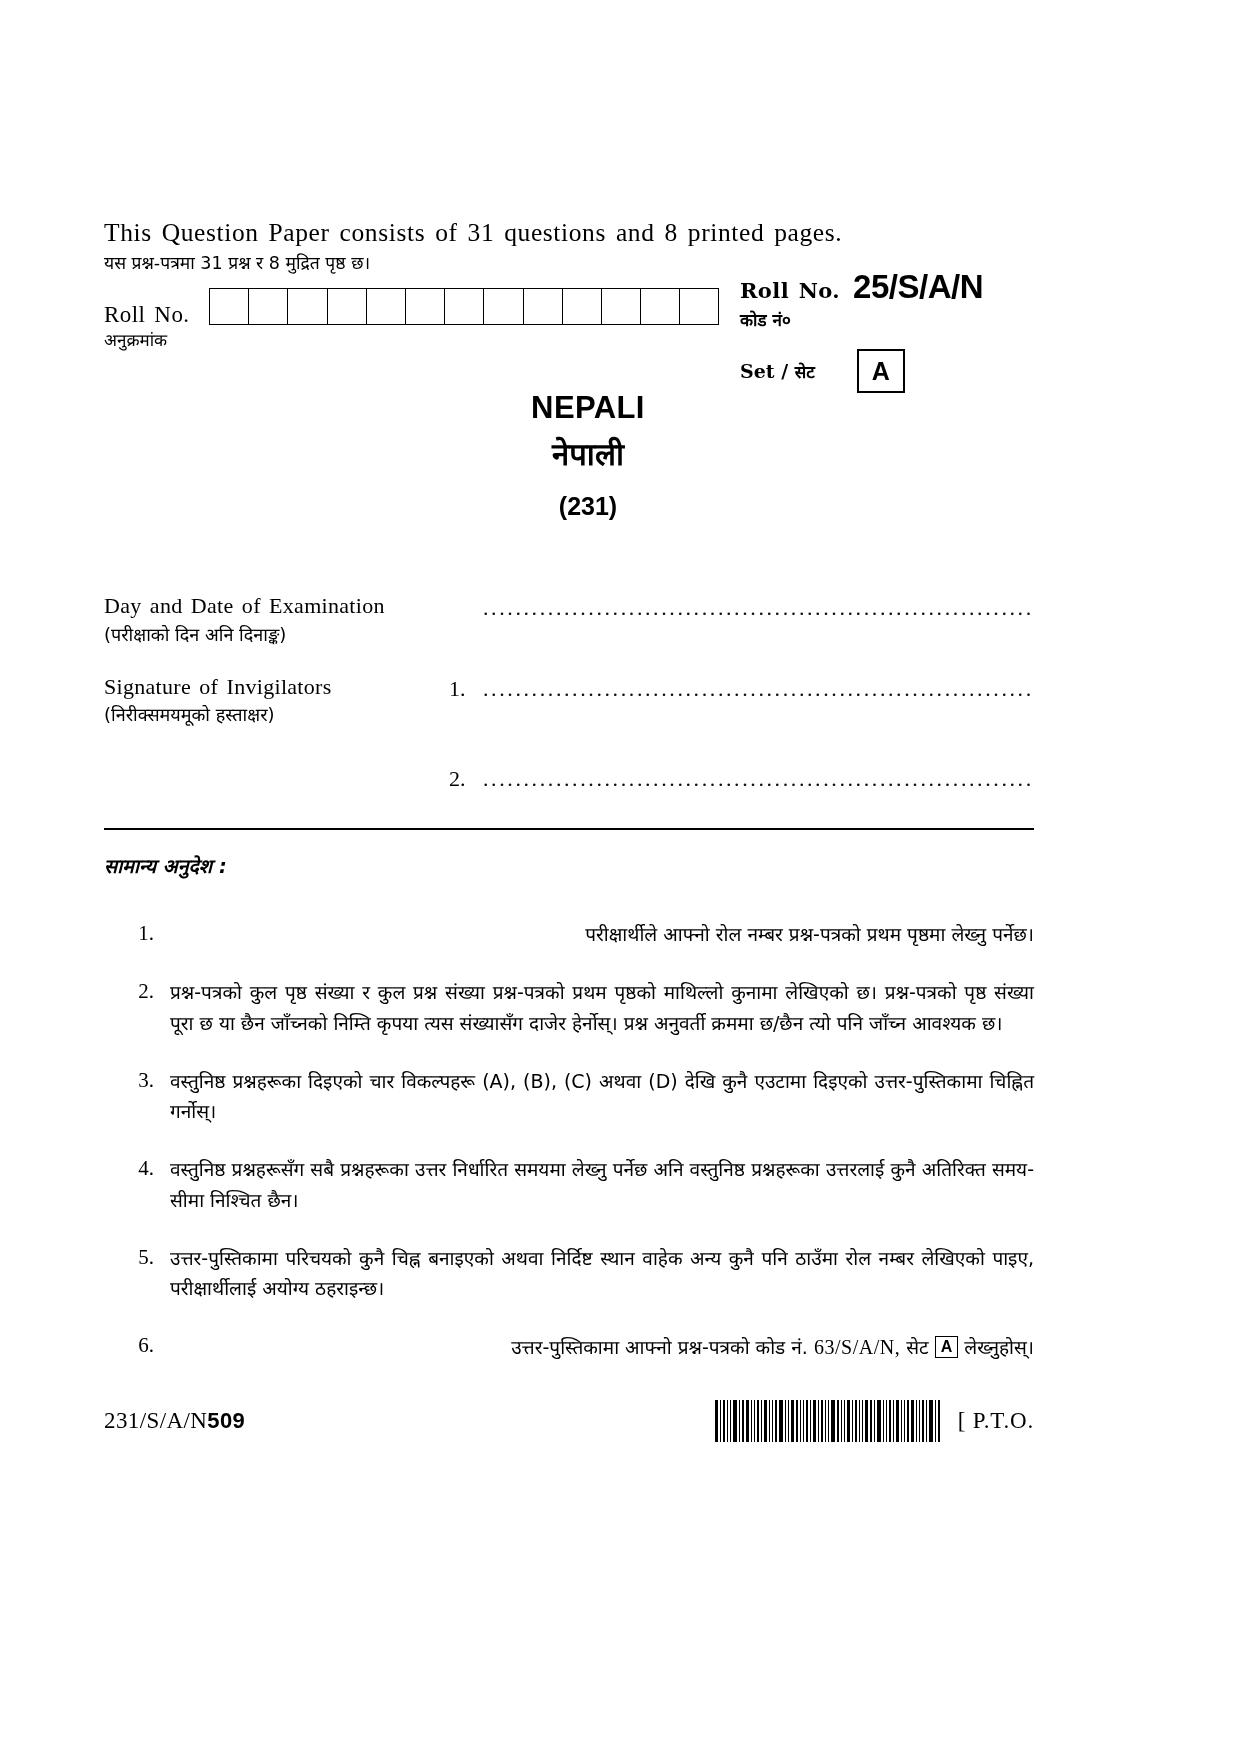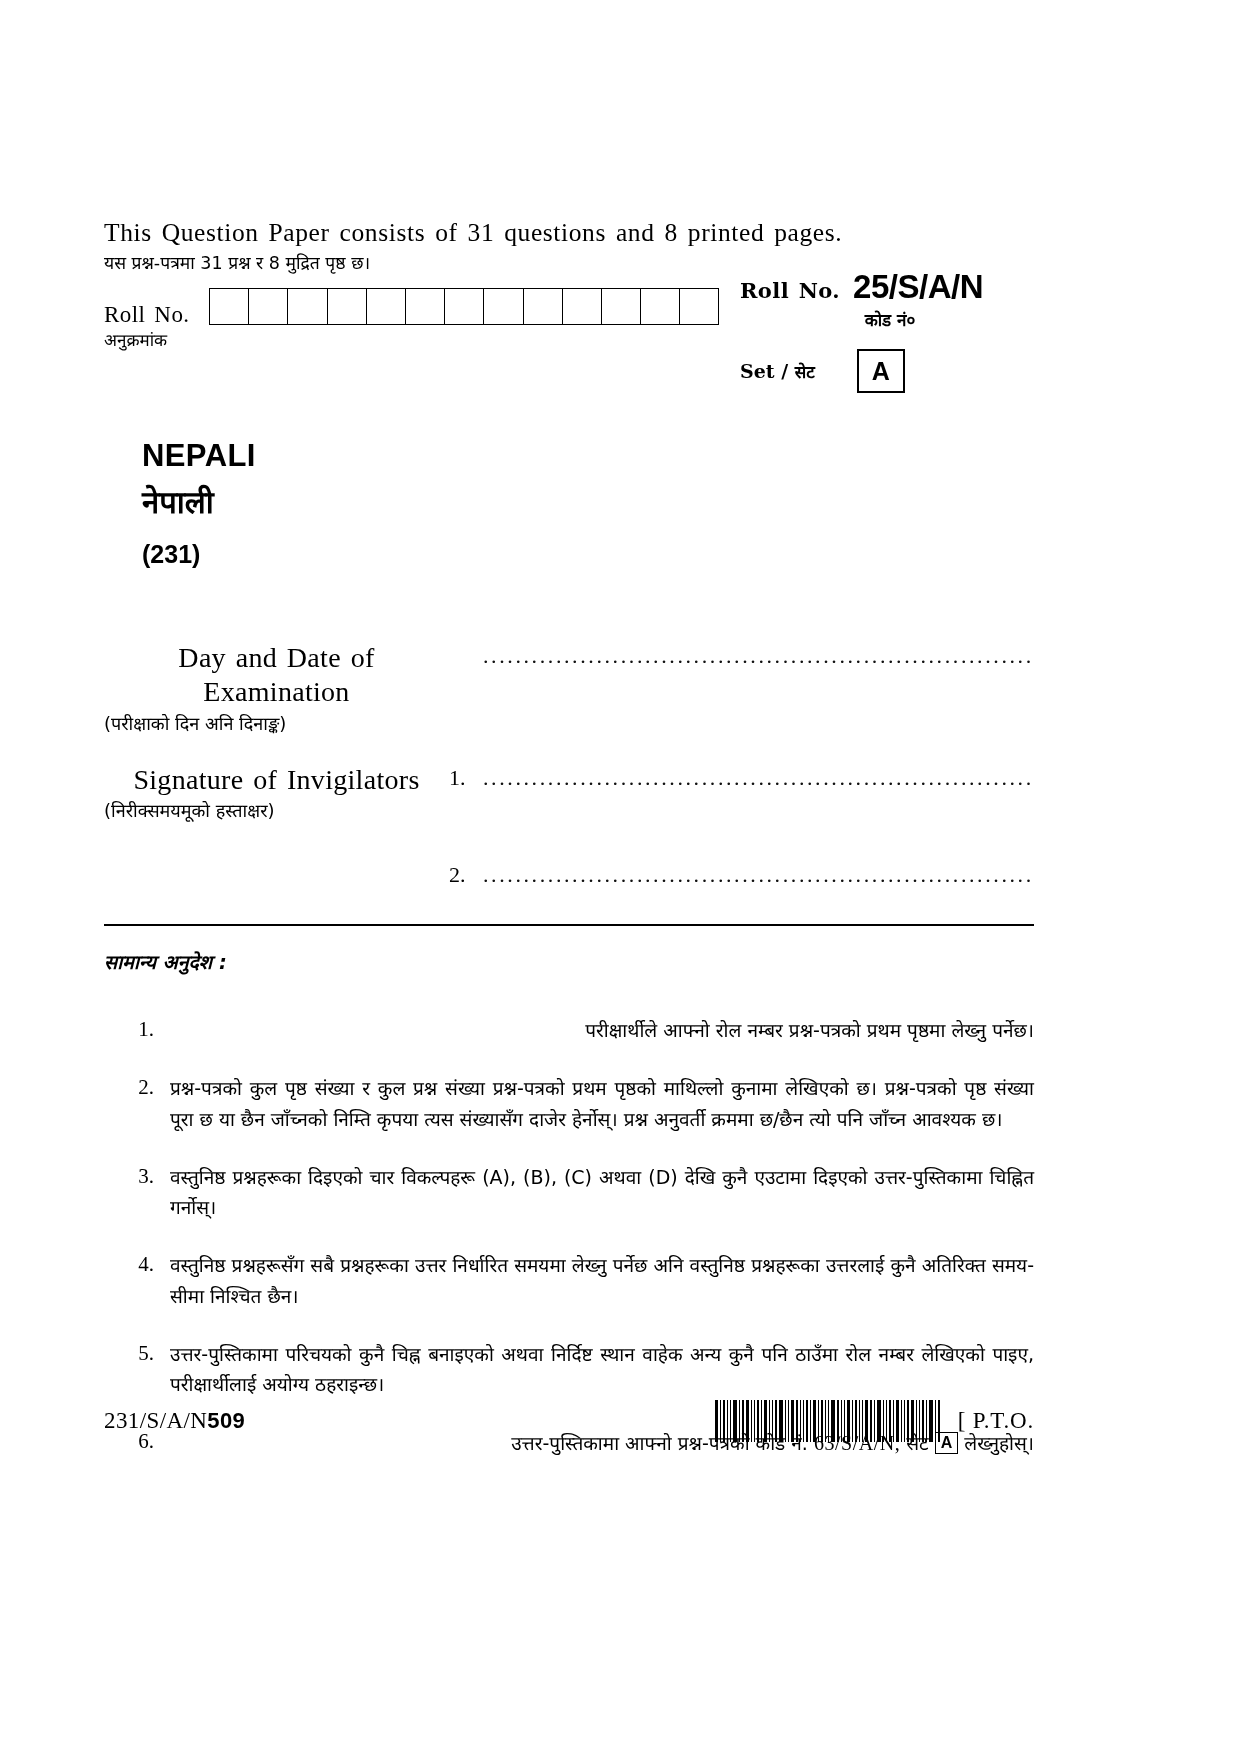--- a/index.html
+++ b/index.html
@@ -105,21 +105,20 @@
     margin-left: 13px;
     letter-spacing: -0.5px;
     white-space: nowrap;
   }
   .code-lbl-nep {
     font-family: "DejaVu Sans", "Liberation Sans", sans-serif;
     font-weight: bold;
     font-size: 17px;
     margin-top: 2px;
     white-space: nowrap;
-    text-align: center;
   }
   .setrow {
     display: flex;
     align-items: center;
     margin-top: 18px;
   }
   .set-lbl {
     font-family: "DejaVu Serif", "Liberation Serif", serif;
     font-weight: bold;
     font-size: 19px;
@@ -137,22 +136,22 @@
     display: flex;
     align-items: center;
     justify-content: center;
     font-family: "Liberation Sans", "DejaVu Sans", sans-serif;
     font-weight: bold;
     font-size: 25px;
   }
 
   
   .title-wrap {
-    text-align: left;
-    margin-top: 80px;
+    text-align: center;
+    margin-top: 32px;
   }
   .title-eng {
     font-family: "Liberation Sans", "DejaVu Sans", sans-serif;
     font-weight: bold;
     font-size: 31px;
     letter-spacing: 0.4px;
     margin-left: 38px;
   }
   .title-nep {
     font-family: Liberation Serif, serif;
@@ -176,25 +175,24 @@
   .meta-row {
     display: flex;
     align-items: flex-start;
     margin-bottom: 26px;
   }
   .meta-label {
     width: 345px;
     flex: 0 0 345px;
   }
   .meta-eng {
-    font-size: 28px;
+    font-size: 22px;
     letter-spacing: 0.3px;
     word-spacing: 2.5px;
     line-height: 1.2;
-    text-align: center;
   }
   .meta-nep {
     font-family: "DejaVu Sans", "Liberation Sans", sans-serif;
     font-size: 18px;
     line-height: 1.45;
     margin-top: 2px;
   }
   .meta-num {
     font-size: 22px;
     width: 34px;

